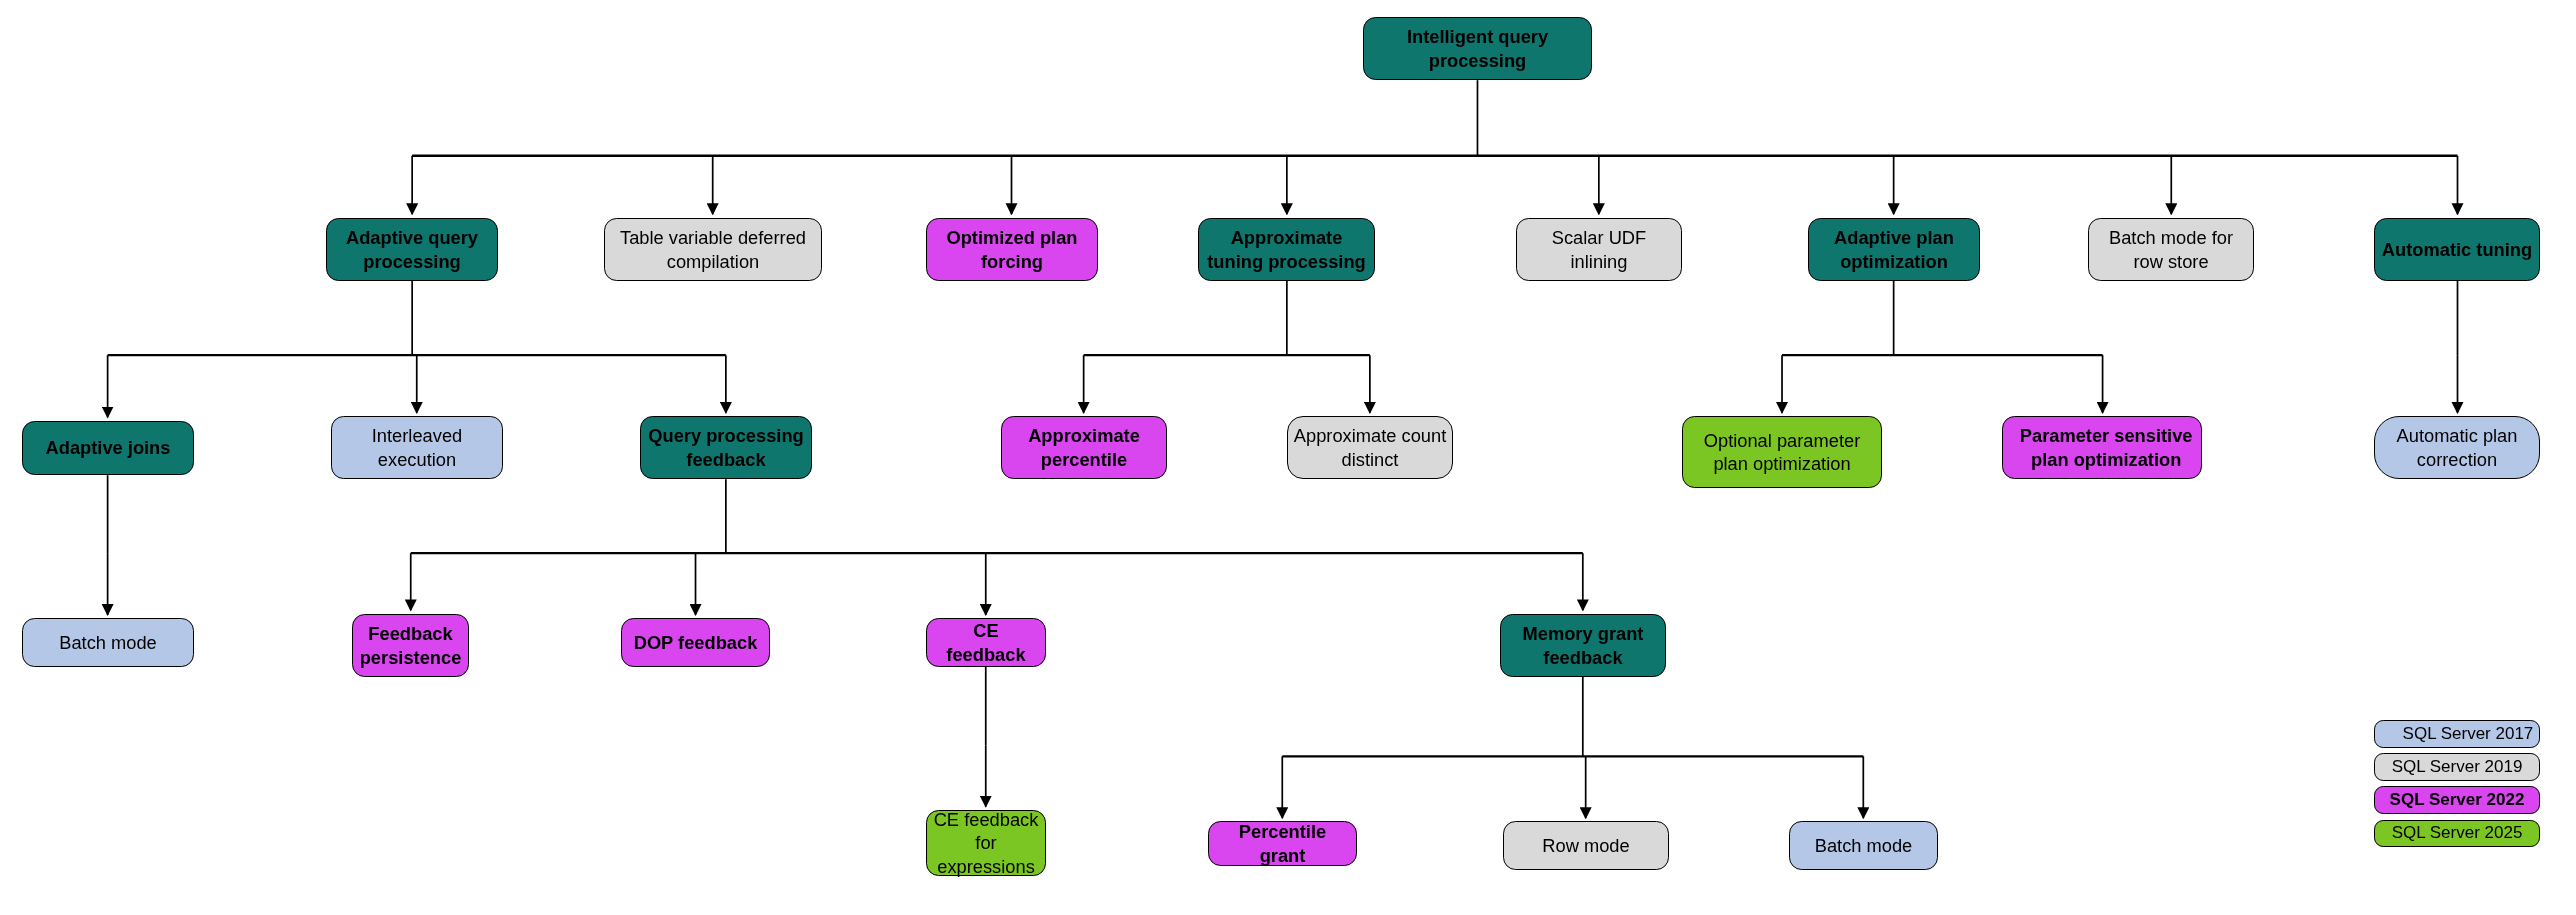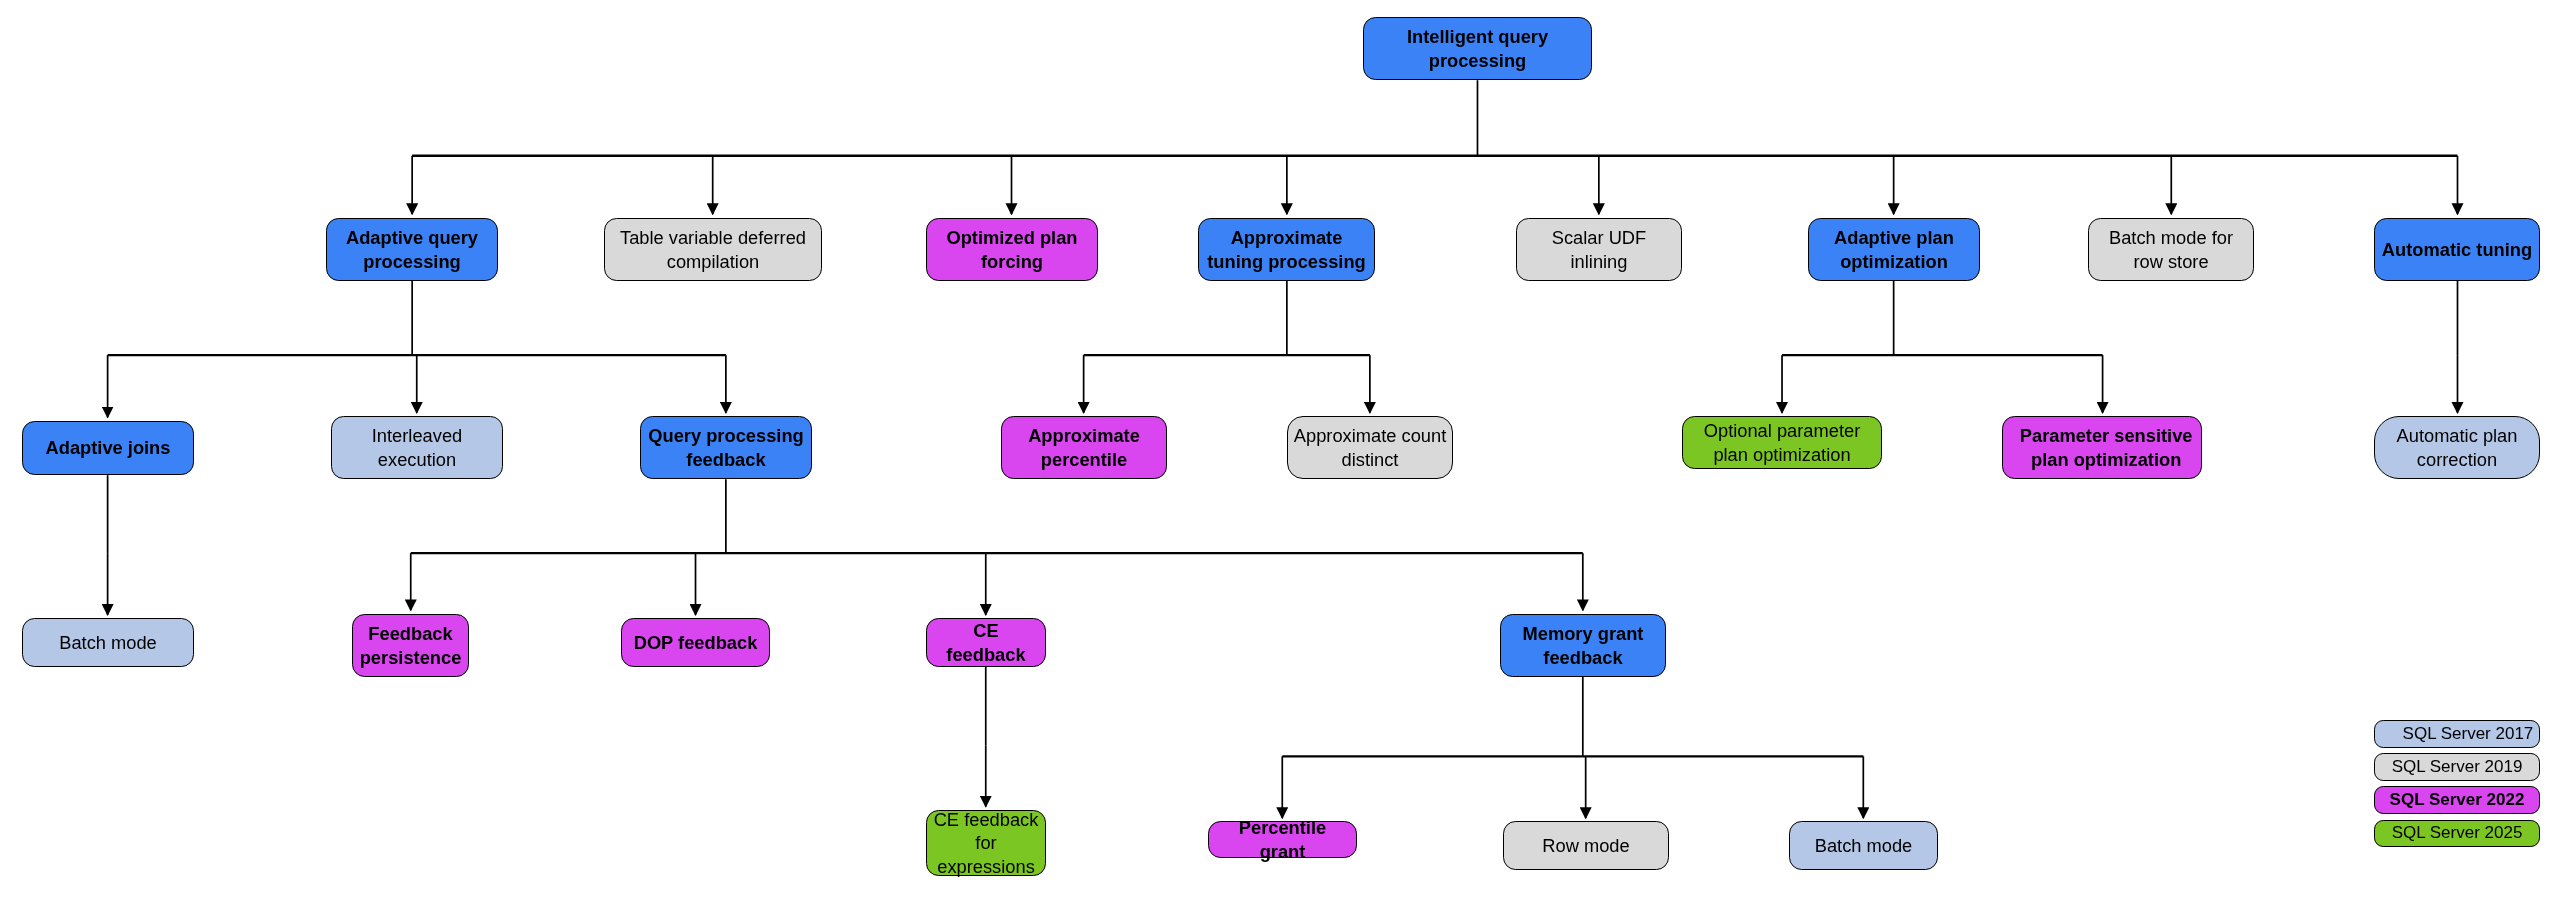--- a/index.html
+++ b/index.html
@@ -15,21 +15,21 @@
     align-items:center;
     justify-content:center;
     text-align:center;
     line-height:1.28;
     color:#000000;
     font-size:18.3px;
     padding:2.3px 5.7px;
     background:#ffffff;
     z-index:5;
   }
-  .node.white{background:#3b82f6;font-weight:bold;}
+  .node.white{background:#0f766e;font-weight:bold;}
   .node.gray{background:#D9D9D9;font-weight:normal;}
   .node.orange{background:#d946ef;font-weight:bold;}
   .node.green{background:#7CC623;font-weight:normal;}
   .node.blue{background:#B4C7E7;font-weight:normal;}
   .legend{position:absolute;z-index:6;}
   .legend .node{position:relative;left:0;top:0;margin-bottom:5.7px;border-radius:9.2px;font-size:17px;}
 </style>
 </head>
 <body>
 
@@ -120,21 +120,21 @@
       </div>
       <div class="node white" style="left: 640px; top: 416px; width: 172px; height: 63px;">
         <span>Query processing feedback</span>
       </div>
       <div class="node orange" style="left: 1001px; top: 416px; width: 166px; height: 63px;">
         <span>Approximate percentile</span>
       </div>
       <div class="node gray" style="left: 1287px; top: 416px; width: 166px; height: 63px; border-radius: 16px;">
         <span>Approximate count distinct</span>
       </div>
-      <div class="node green" style="left: 1682px; top: 416px; width: 200px; height: 53px;">
+      <div class="node green" style="left: 1682px; top: 416px; width: 200px; height: 72px;">
         <span>Optional parameter plan optimization</span>
       </div>
       <div class="node orange" style="left: 2002px; top: 416px; width: 200px; height: 63px; padding-left: 14px;">
         <span>Parameter sensitive plan optimization</span>
       </div>
       <div class="node blue" style="left: 2374px; top: 416px; width: 166px; height: 63px; border-radius: 25px;">
         <span>Automatic plan correction</span>
       </div>
       <div class="node blue" style="left: 22px; top: 618px; width: 172px; height: 49px;">
         <span>Batch mode</span>
@@ -147,21 +147,21 @@
       </div>
       <div class="node orange" style="left: 926px; top: 618px; width: 120px; height: 49px;">
         <span>CE feedback</span>
       </div>
       <div class="node white" style="left: 1500px; top: 614px; width: 166px; height: 63px;">
         <span>Memory grant feedback</span>
       </div>
       <div class="node green" style="left: 926px; top: 810px; width: 120px; height: 66px;">
         <span>CE feedback for expressions</span>
       </div>
-      <div class="node orange" style="left: 1208px; top: 821px; width: 149px; height: 37px;">
+      <div class="node orange" style="left: 1208px; top: 821px; width: 149px; height: 45px;">
         <span>Percentile grant</span>
       </div>
       <div class="node gray" style="left: 1503px; top: 821px; width: 166px; height: 49px;">
         <span>Row mode</span>
       </div>
       <div class="node blue" style="left: 1789px; top: 821px; width: 149px; height: 49px;">
         <span>Batch mode</span>
       </div>
     </div>
 

